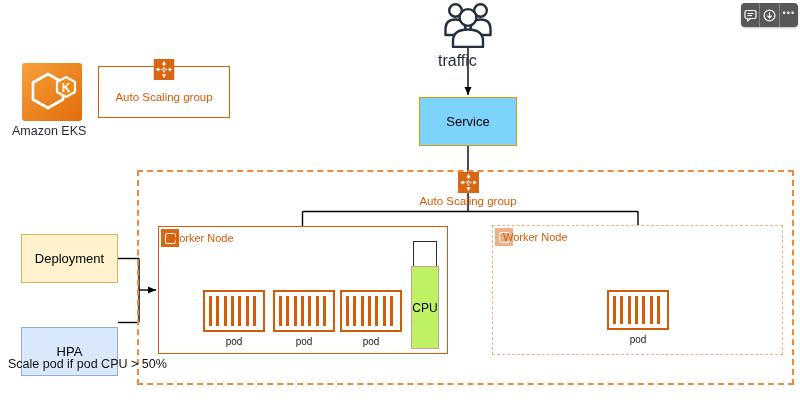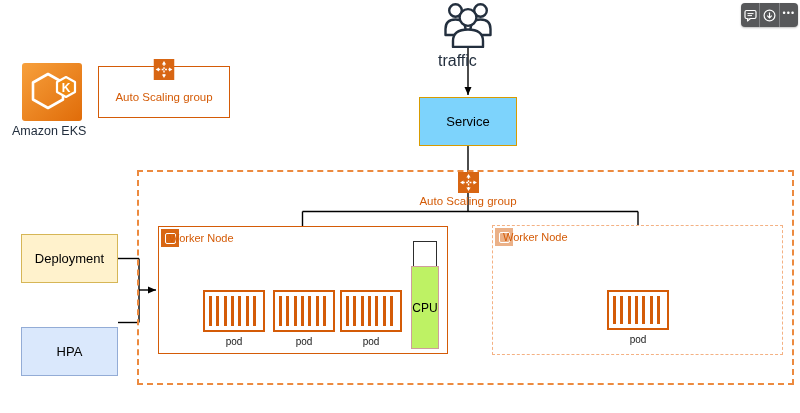--- a/index.html
+++ b/index.html
@@ -207,15 +207,16 @@
       </div>
     <div class="pod-label" style="left:114px;top:108px;">pod</div>
   </div>
 
   <div class="abs deployment-box">
     <span>Deployment</span>
   </div>
   <div class="abs hpa-box">
     <span>HPA</span>
   </div>
+  <div class="abs scaling-note">Scale pod if pod CPU &gt; 50%</div>
 
 
 </div>
 
 </body></html>

